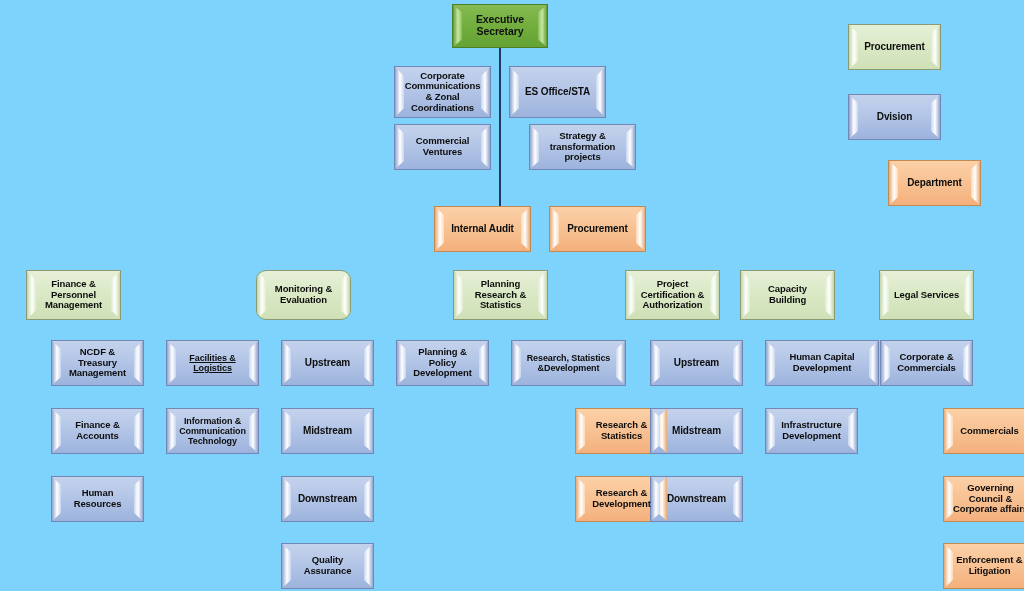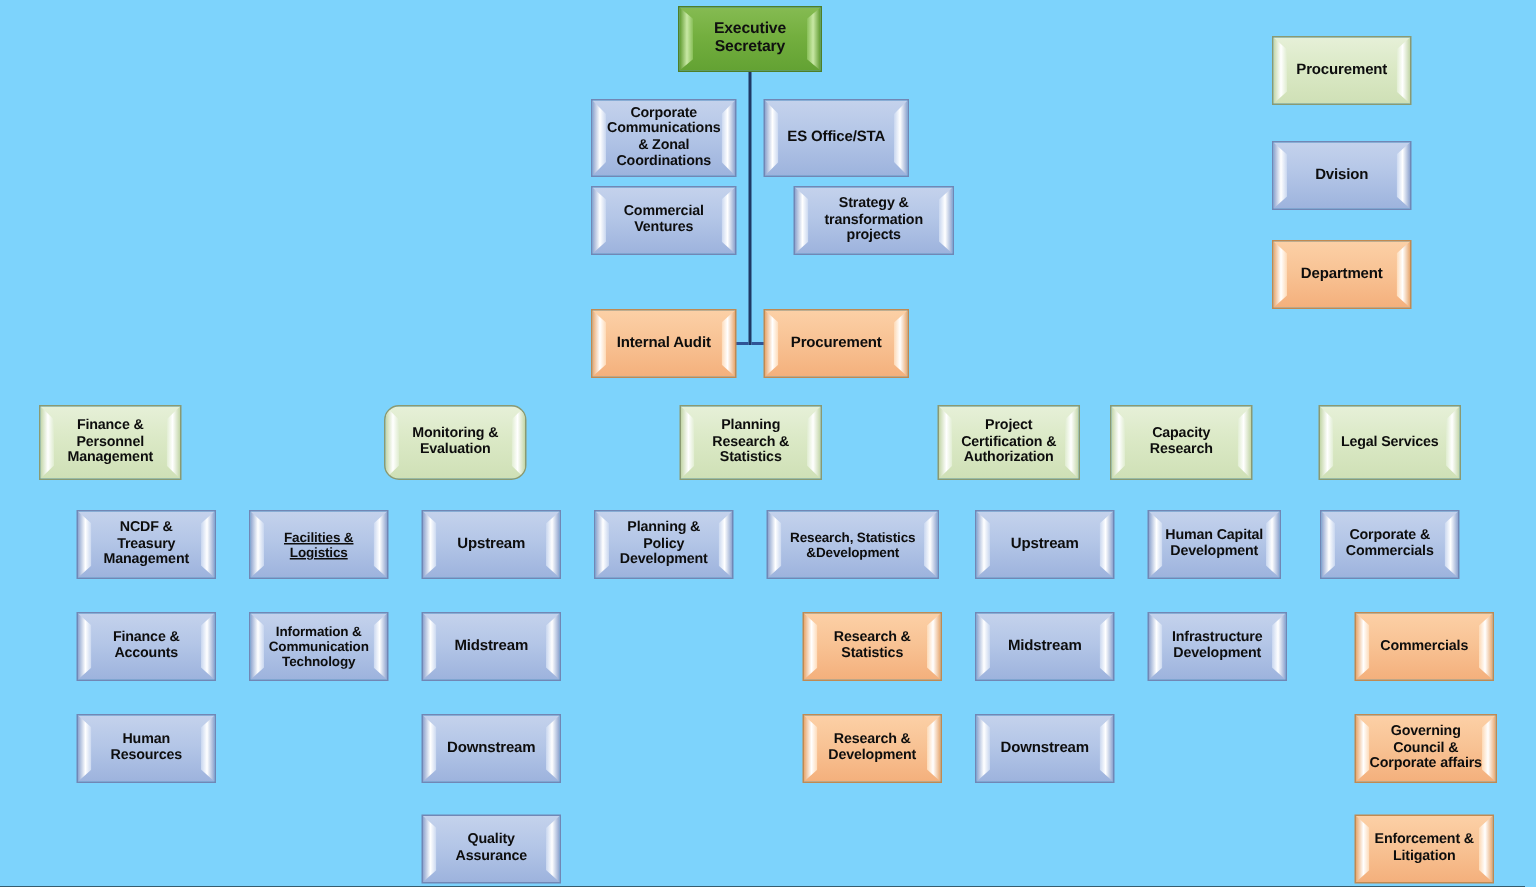--- a/index.html
+++ b/index.html
@@ -92,20 +92,21 @@
   }
   .blue::after {
     background: linear-gradient(to left,#8ea4cf 0%,#ffffff 55%,#c8d6ef 100%);
     clip-path: polygon(100% 0,0 18%,0 82%,100% 100%);
   }
 
   
   .orange {
     background: linear-gradient(to bottom,#fcd0a6 0%,#f8c395 45%,#f4b07c 100%);
     border-color: #c08a52;
+    margin-left: 40px;
   }
   .orange::before {
     background: linear-gradient(to right,#e8a870 0%,#ffffff 55%,#fdd9b5 100%);
     clip-path: polygon(0 0,100% 18%,100% 82%,0 100%);
   }
   .orange::after {
     background: linear-gradient(to left,#e8a870 0%,#ffffff 55%,#fdd9b5 100%);
     clip-path: polygon(100% 0,0 18%,0 82%,100% 100%);
   }
 
@@ -172,21 +173,21 @@
   <div class="node green" style="left:256px;top:270px;width:95px;height:50px;font-size:9.5px;border-radius:10px;">
     <span class="lbl">Monitoring &amp; Evaluation</span>
   </div>
   <div class="node green" style="left:453px;top:270px;width:95px;height:50px;font-size:9.5px;">
     <span class="lbl">Planning Research &amp; Statistics</span>
   </div>
   <div class="node green" style="left:625px;top:270px;width:95px;height:50px;font-size:9.5px;">
     <span class="lbl">Project Certification &amp; Authorization</span>
   </div>
   <div class="node green" style="left:740px;top:270px;width:95px;height:50px;font-size:9.5px;">
-    <span class="lbl">Capacity Research</span>
+    <span class="lbl">Capacity Building</span>
   </div>
   <div class="node green" style="left:879px;top:270px;width:95px;height:50px;font-size:9.5px;">
     <span class="lbl">Legal Services</span>
   </div>
 
   <div class="node blue" style="left:51px;top:340px;width:93px;height:46px;font-size:9.5px;">
     <span class="lbl">NCDF &amp; Treasury Management</span>
   </div>
   <div class="node blue" style="left:166px;top:340px;width:93px;height:46px;font-size:9px;text-decoration:underline;">
     <span class="lbl">Facilities &amp; Logistics</span>
@@ -196,21 +197,21 @@
   </div>
   <div class="node blue" style="left:396px;top:340px;width:93px;height:46px;font-size:9.5px;">
     <span class="lbl">Planning &amp; Policy Development</span>
   </div>
   <div class="node blue" style="left:511px;top:340px;width:115px;height:46px;font-size:9px;">
     <span class="lbl">Research, Statistics &amp;Development</span>
   </div>
   <div class="node blue" style="left:650px;top:340px;width:93px;height:46px;font-size:10px;">
     <span class="lbl">Upstream</span>
   </div>
-  <div class="node blue" style="left:765px;top:340px;width:89px;height:46px;font-size:9.5px;">
+  <div class="node blue" style="left:765px;top:340px;width:114px;height:46px;font-size:9.5px;">
     <span class="lbl">Human Capital Development</span>
   </div>
   <div class="node blue" style="left:880px;top:340px;width:93px;height:46px;font-size:9.5px;">
     <span class="lbl">Corporate &amp; Commercials</span>
   </div>
 
   <div class="node blue" style="left:51px;top:408px;width:93px;height:46px;font-size:9.5px;">
     <span class="lbl">Finance &amp; Accounts</span>
   </div>
   <div class="node blue" style="left:166px;top:408px;width:93px;height:46px;font-size:9px;">

